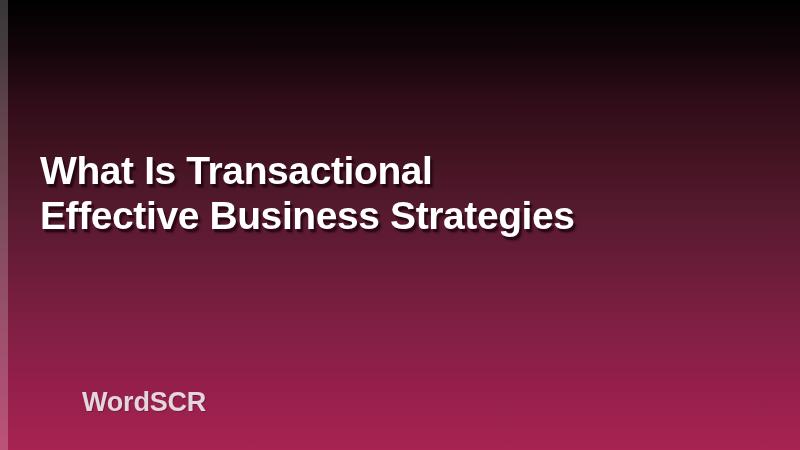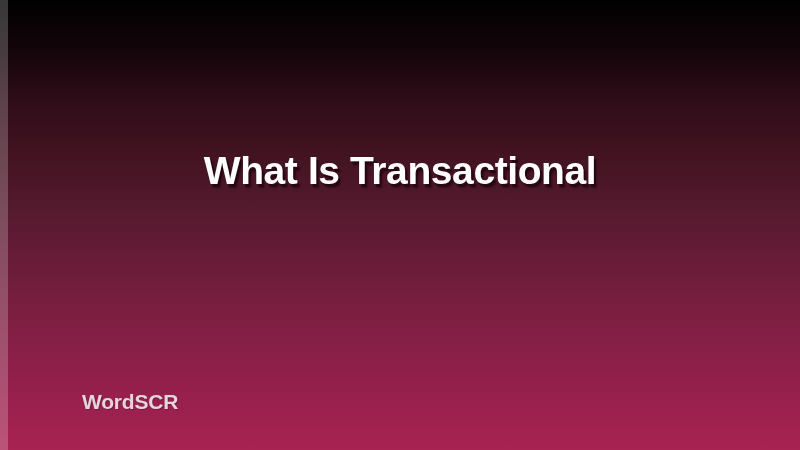--- a/index.html
+++ b/index.html
@@ -43,21 +43,21 @@
     pointer-events: none;
   }
 
   .title-block {
     position: absolute;
     left: 0;
     right: 0;
     top: 148px;
     padding: 0 40px;
     box-sizing: border-box;
-    text-align: center;
+    text-align: left;
   }
 
   .title-line {
     display: block;
     color: #ffffff;
     font-family: "Liberation Sans", "DejaVu Sans", sans-serif;
     font-size: 39px;
     font-weight: 700;
     line-height: 45px;
     letter-spacing: -0.4px;
@@ -66,33 +66,34 @@
       2px 3px 0 rgba(32, 4, 14, 0.62),
       3px 4px 2px rgba(24, 2, 10, 0.45);
   }
 
   .logo {
     position: absolute;
     left: 82px;
     top: 389px;
     color: #e3d6dc;
     font-family: "Liberation Sans", "DejaVu Sans", sans-serif;
-    font-size: 21px;
+    font-size: 27px;
     font-weight: 700;
     letter-spacing: -0.2px;
     line-height: 26px;
     text-shadow: 1px 1px 0 rgba(40, 6, 18, 0.30);
   }
 </style>
 </head>
 <body>
 
 <div class="card">
 
   <div class="edge-wash"></div>
 
   <div class="title-block">
     <span class="title-line">What Is Transactional</span>
+    <span class="title-line">Effective Business Strategies</span>
   </div>
 
   <div class="logo">WordSCR</div>
 
 </div>
 
 </body></html>

